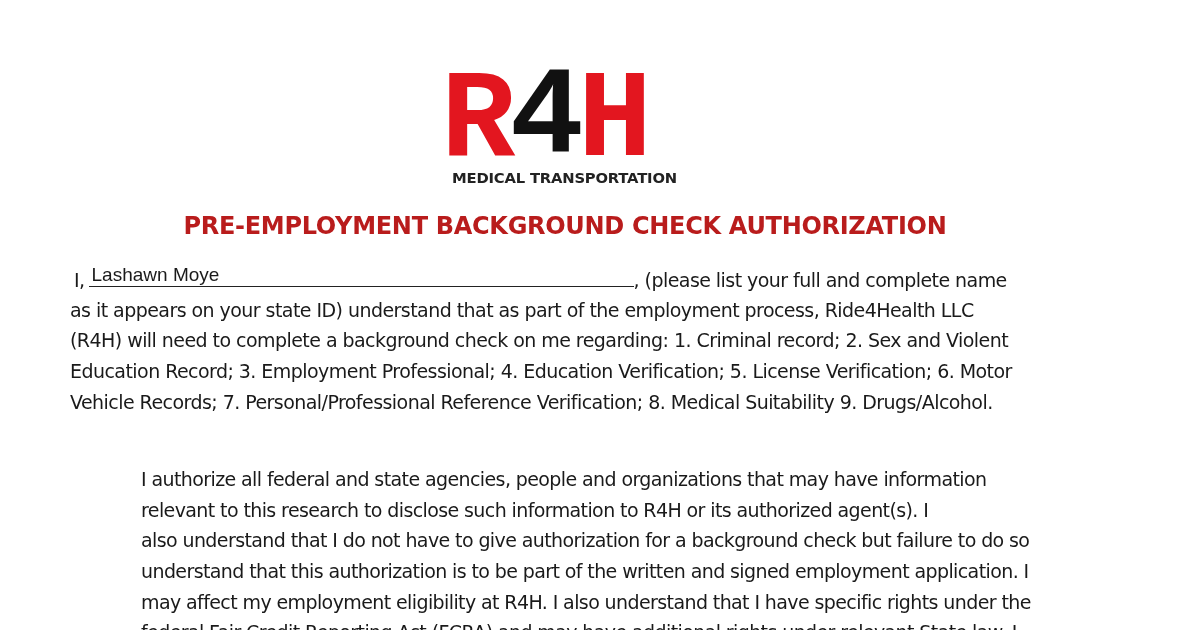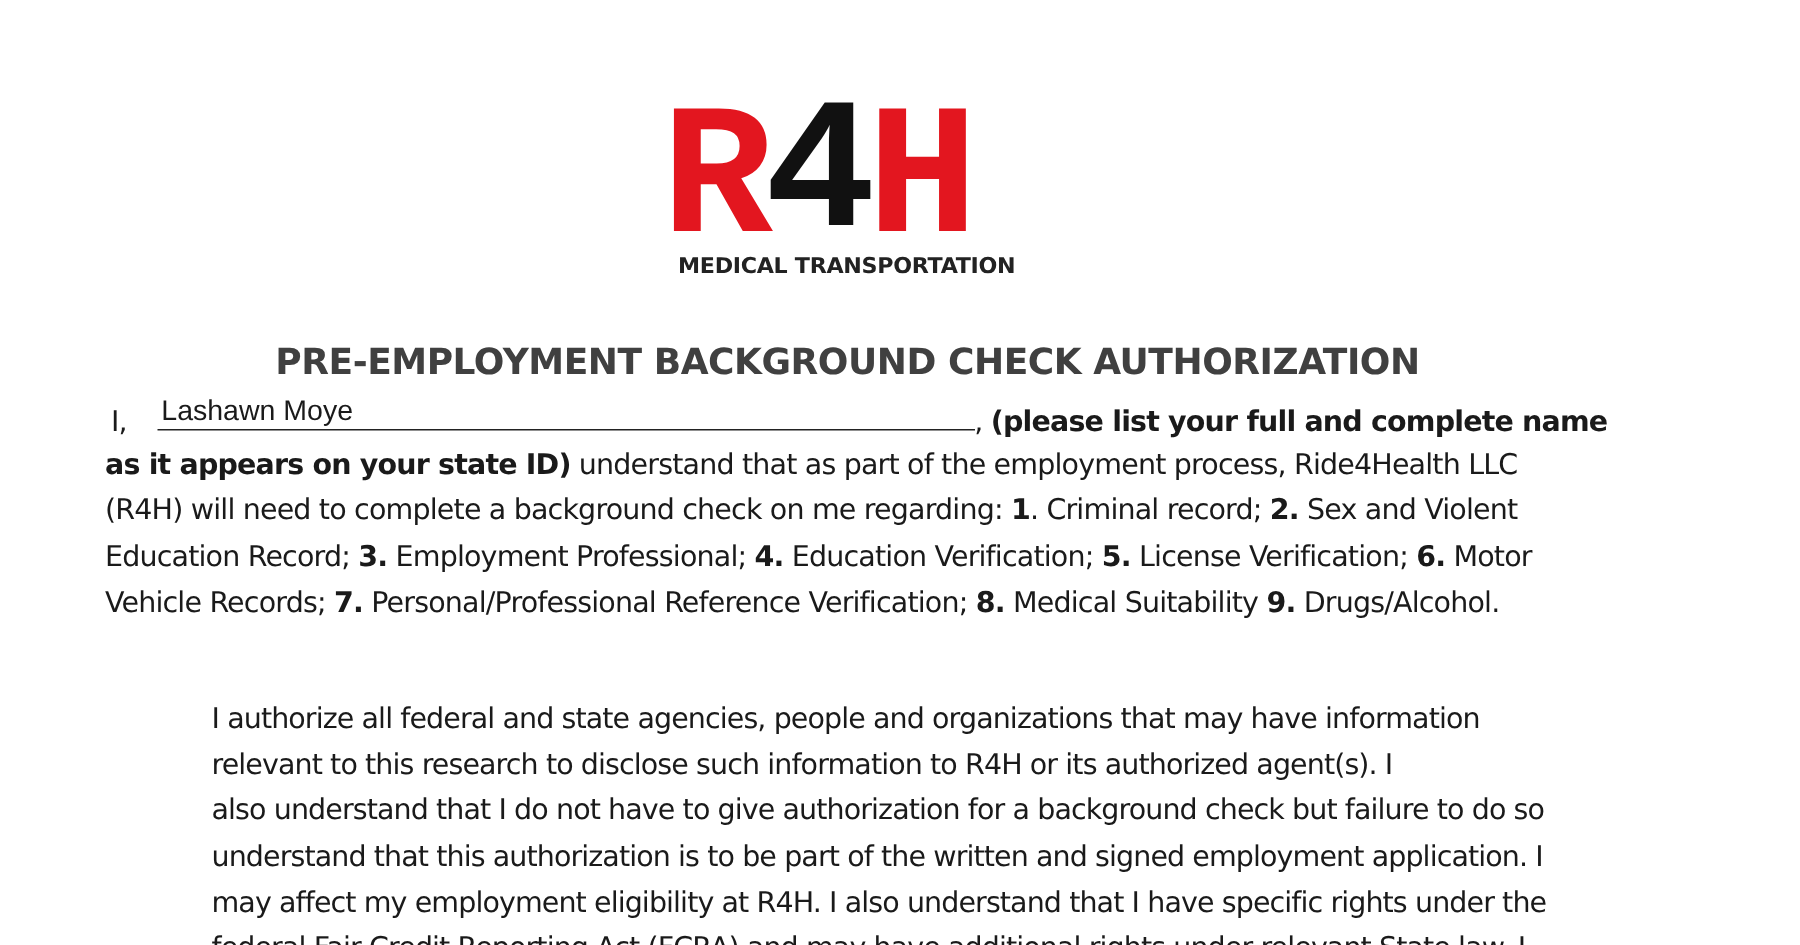--- a/index.html
+++ b/index.html
@@ -60,46 +60,45 @@
     .title {
       position: absolute;
       left: 0;
       top: 212px;
       width: 1130px;
       text-align: center;
       font-family: "DejaVu Sans", sans-serif;
       font-weight: bold;
       font-size: 24px;
       letter-spacing: -0.3px;
-      color: #404040;
+      color: #b91c1c;
       white-space: nowrap;
-      margin-top: 15px;
     }
     
     .p1 {
       position: absolute;
       left: 70px;
       top: 264px;
       width: 990px;
       font-family: "DejaVu Sans", sans-serif;
       font-size: 19px;
       line-height: 30.7px;
       color: #1a1a1a;
       letter-spacing: -0.55px;
     }
     .line { white-space: nowrap; display: block; height: 30.7px; }
-    .b { font-weight: bold; }
+    .b { font-weight: normal; }
     .name-field {
       display: inline-block;
       position: relative;
       width: 545px;
       height: 22px;
       border-bottom: 1.3px solid #222;
       vertical-align: baseline;
-      margin-left: 20px;
+      margin-left: 4px;
     }
     .name-value {
       position: absolute;
       left: 3px;
       bottom: 0px;
       font-family: "Liberation Sans", sans-serif;
       font-size: 19px;
       letter-spacing: 0;
       color: #1a1a1a;
       line-height: 22px;

